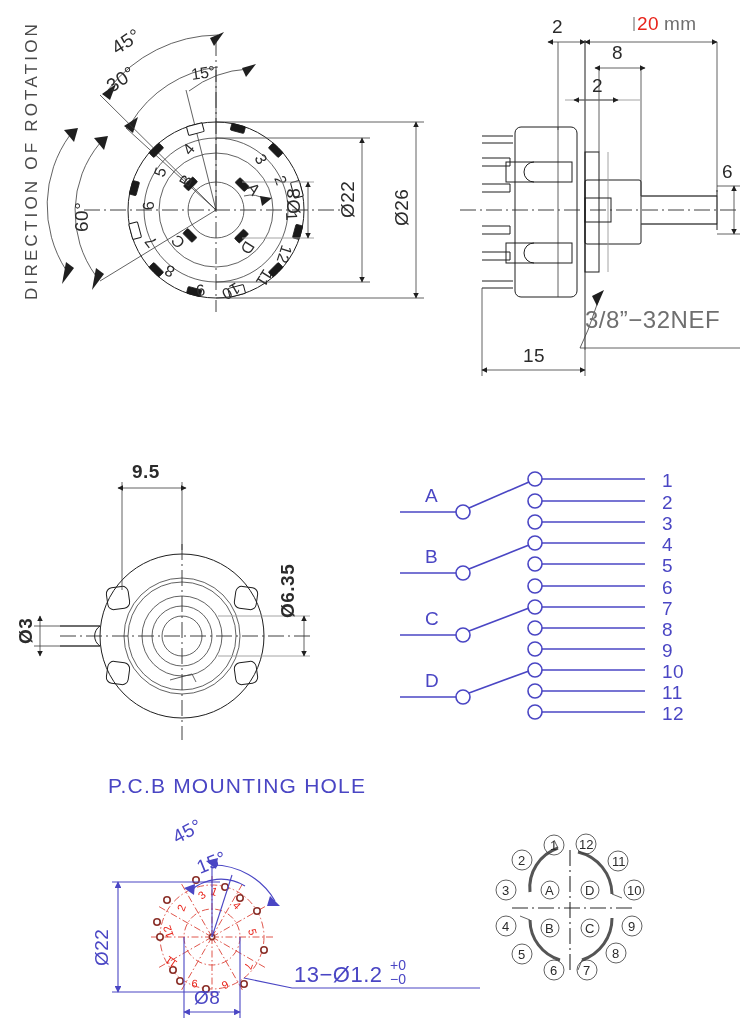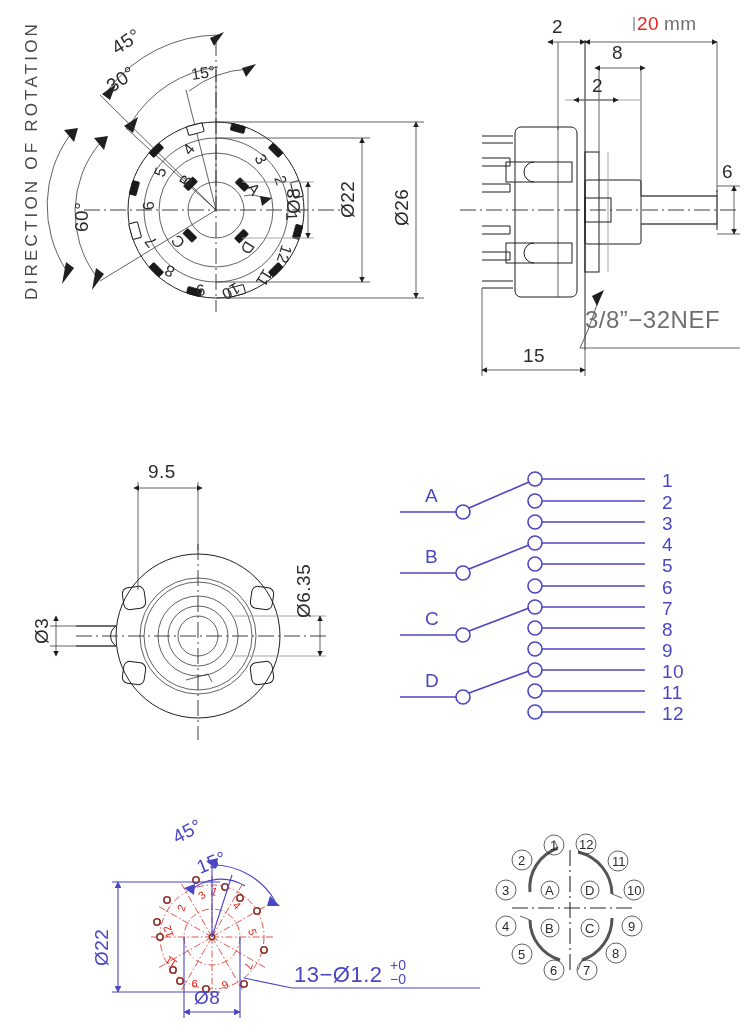--- a/index.html
+++ b/index.html
@@ -245,21 +245,21 @@
     <path class="ln-thin" d="M148,330 L140,348 L300,348"></path>
     <text class="dimtxt graytxt" x="145" y="328" style="font-size:24px;">3/8”−32NEF</text>
 
     <line class="ln-thin" x1="42" y1="288" x2="42" y2="376"></line>
     <line class="ln-thin" x1="145" y1="350" x2="145" y2="376"></line>
     <line class="ln-thin" x1="42" y1="370" x2="145" y2="370" marker-start="url(#arb2)" marker-end="url(#ar2)"></line>
     <text class="dimtxt" x="83" y="362">15</text>
   </svg>
 </div>
 
-<div class="view" style="left:36px;top:440px;width:330px;height:320px;">
+<div class="view" style="left:20px;top:440px;width:330px;height:320px;font-weight:bold;">
   <svg width="330" height="320">
     <defs>
       <marker id="ar3" viewBox="0 0 10 10" refX="9" refY="5" markerWidth="7" markerHeight="7" orient="auto">
         <path d="M0 0 L10 5 L0 10 z" fill="#1f1f1f"></path>
       </marker>
       <marker id="arb3" viewBox="0 0 10 10" refX="1" refY="5" markerWidth="7" markerHeight="7" orient="auto">
         <path d="M10 0 L0 5 L10 10 z" fill="#1f1f1f"></path>
       </marker>
     </defs>
 
@@ -389,20 +389,21 @@
         <line class="blue" x1="0" y1="237" x2="56" y2="237"></line>
         <circle class="blue" cx="63" cy="237" r="7" fill="#fff"></circle>
         <line class="blue" x1="69" y1="233" x2="129" y2="211"></line>
         <text class="dimtxt bluetxt" x="25" y="227">D</text>
       </g>
     </g>
   </svg>
 </div>
 
 <div class="view" style="left:60px;top:770px;width:420px;height:265px;">
+  <div class="pcbtitle" style="left:48px;top:4px;">P.C.B MOUNTING HOLE</div>
 
   <svg width="420" height="265">
     <defs>
       <marker id="ar4" viewBox="0 0 10 10" refX="9" refY="5" markerWidth="6" markerHeight="6" orient="auto">
         <path d="M0 0 L10 5 L0 10 z" fill="#4a46c4"></path>
       </marker>
       <marker id="arb4" viewBox="0 0 10 10" refX="1" refY="5" markerWidth="6" markerHeight="6" orient="auto">
         <path d="M10 0 L0 5 L10 10 z" fill="#4a46c4"></path>
       </marker>
     </defs>

